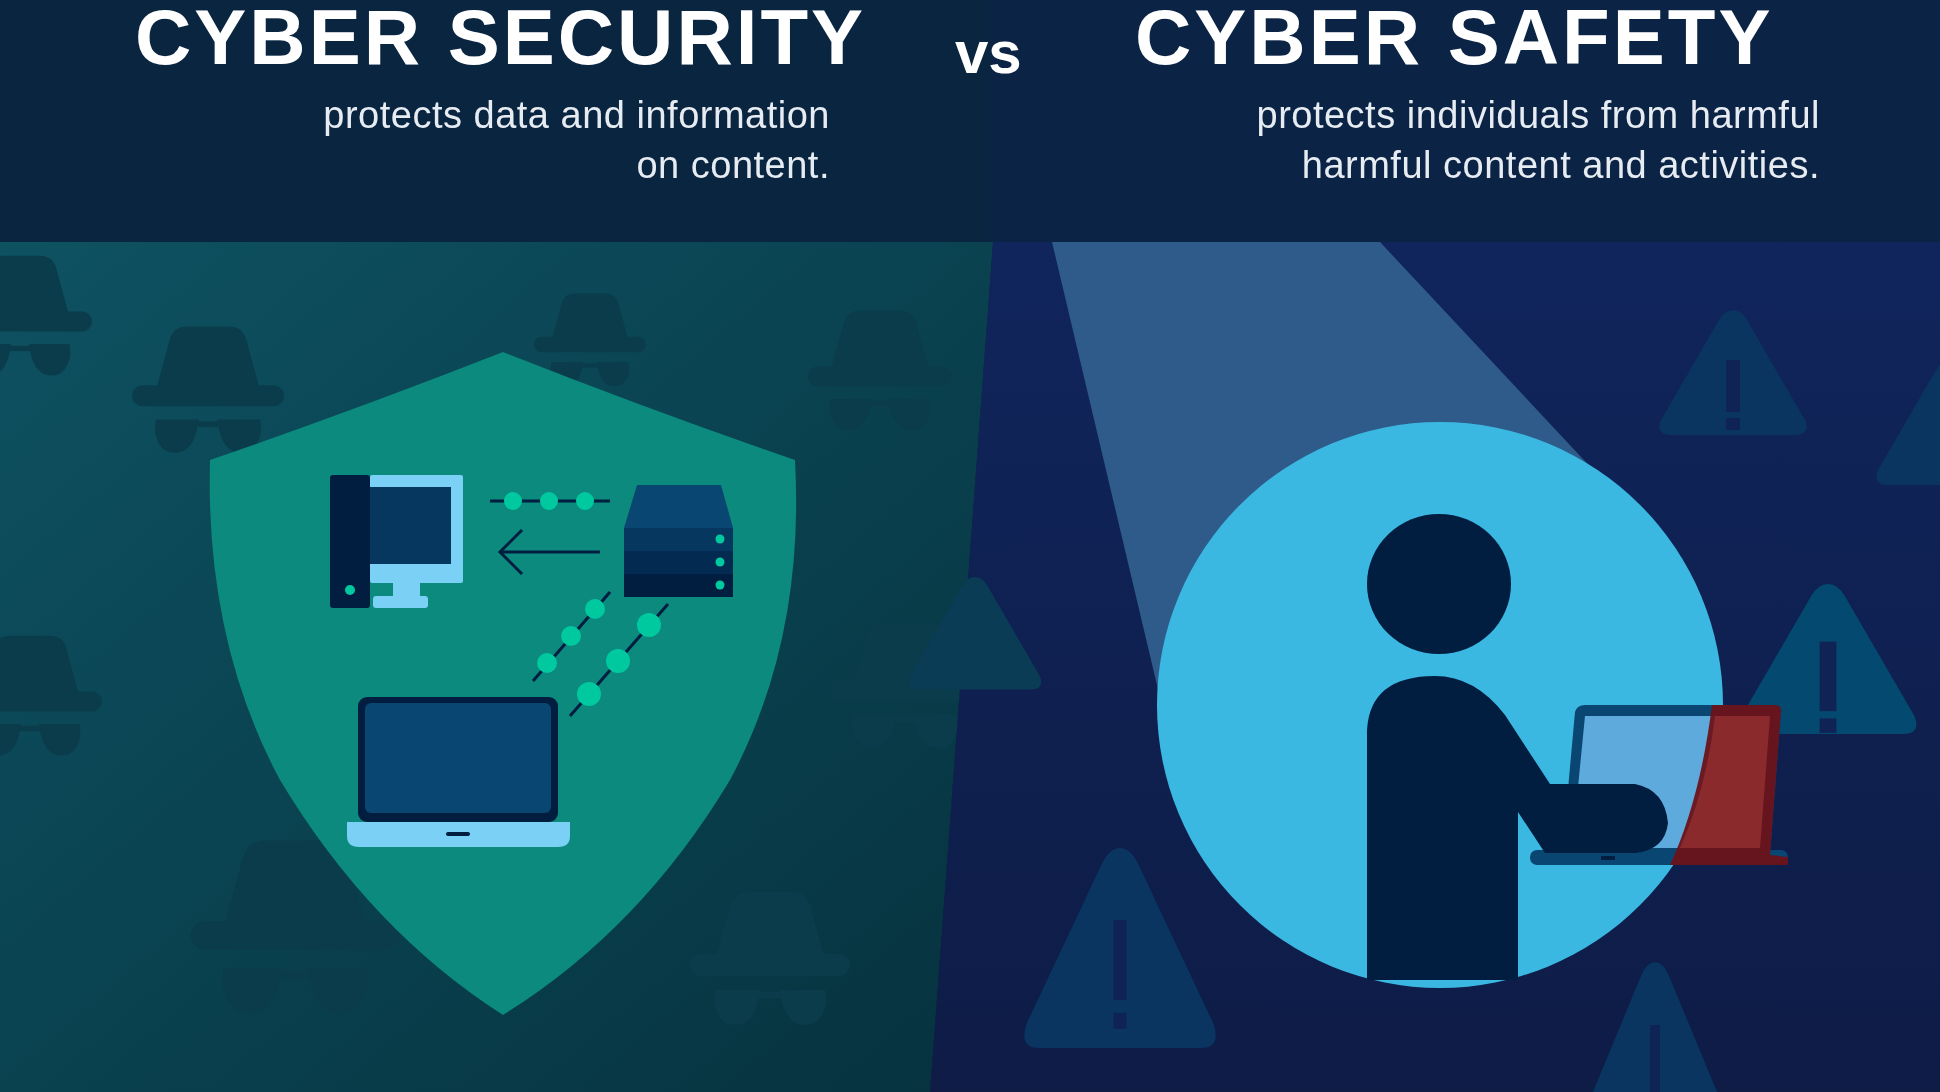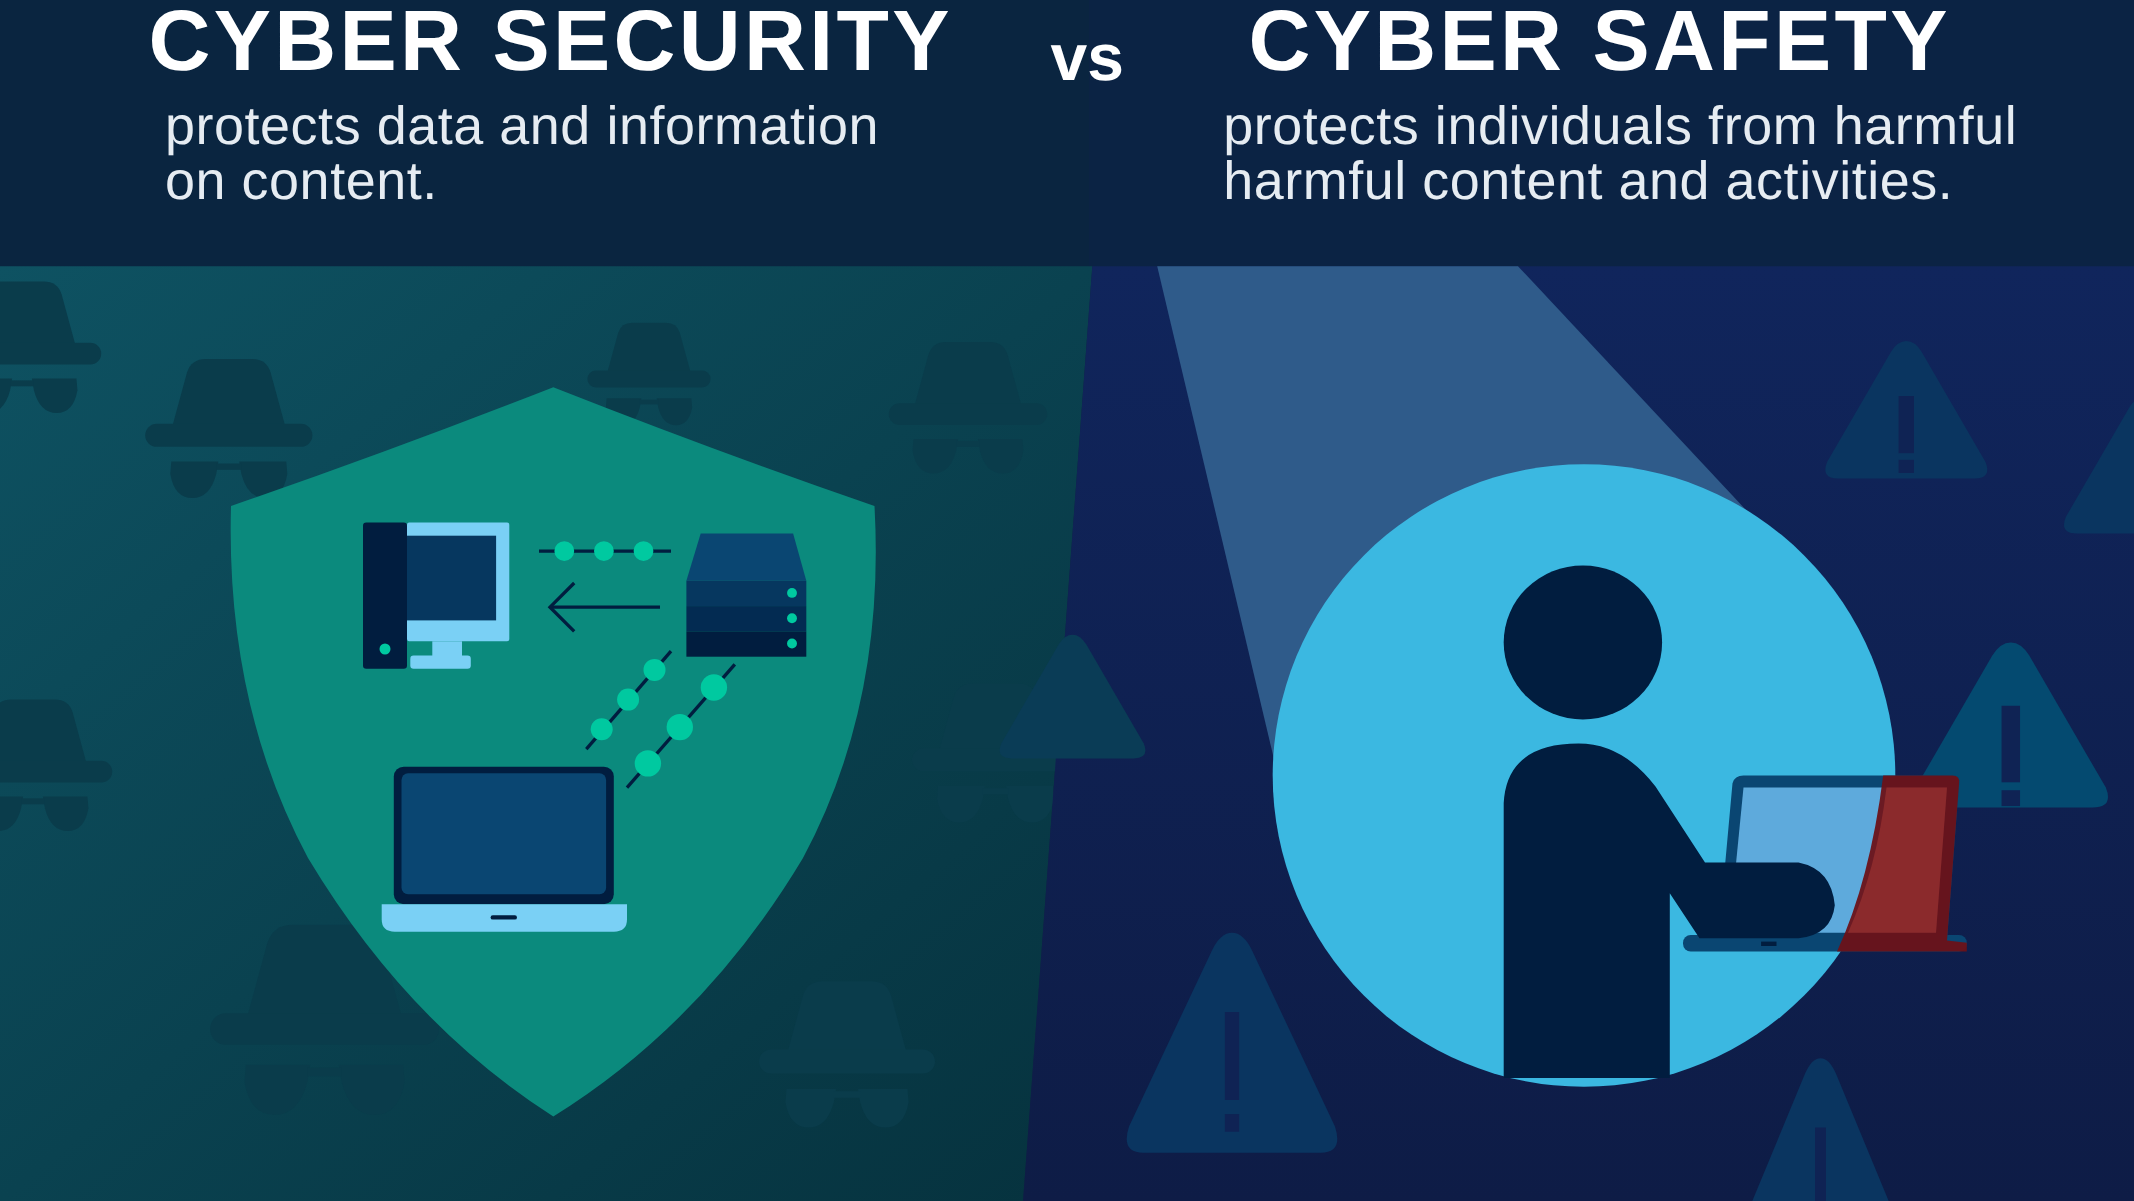--- a/index.html
+++ b/index.html
@@ -4,23 +4,23 @@
 <style>
   html, body { margin:0; padding:0; }
   body { width:1940px; height:1092px; overflow:hidden; background:#0a2540; font-family:"Liberation Sans", sans-serif; }
   .stage { position:relative; width:1940px; height:1092px; overflow:hidden;padding-left:16px; }
   svg.art { position:absolute; left:0; top:0; }
   .header { position:absolute; left:0; top:0; width:1940px; height:240px; }
   .title { position:absolute; top:-8px; font-weight:bold; color:#ffffff; font-size:78px; letter-spacing:3px; white-space:nowrap; transform:scaleX(1.0); }
   .title.left { left:135px; width:715px; text-align:center; }
   .title.right { left:1135px; width:630px; text-align:center; }
   .vs { position:absolute; left:955px; top:18px; font-weight:bold; color:#ffffff; font-size:60px; }
-  .sub { position:absolute; color:#e6ecf2; font-size:49px; line-height:50px; text-align:left; font-weight:normal; letter-spacing:0.5px; }
+  .sub { position:absolute; color:#e6ecf2; font-size:38px; line-height:50px; text-align:right; font-weight:normal; letter-spacing:0.5px; }
   .sub.left { left:150px; width:680px; top:90px; }
-  .sub.right { left:1112px; width:740px; top:90px; }
+  .sub.right { left:1080px; width:740px; top:90px; }
 </style>
 </head>
 <body>
 
 <div class="stage">
 
   <svg class="art" width="1940" height="1092" viewBox="0 0 1940 1092">
     <defs>
       <linearGradient id="leftGrad" x1="0" y1="0" x2="1" y2="1">
         <stop offset="0" stop-color="#0e5262"></stop>

